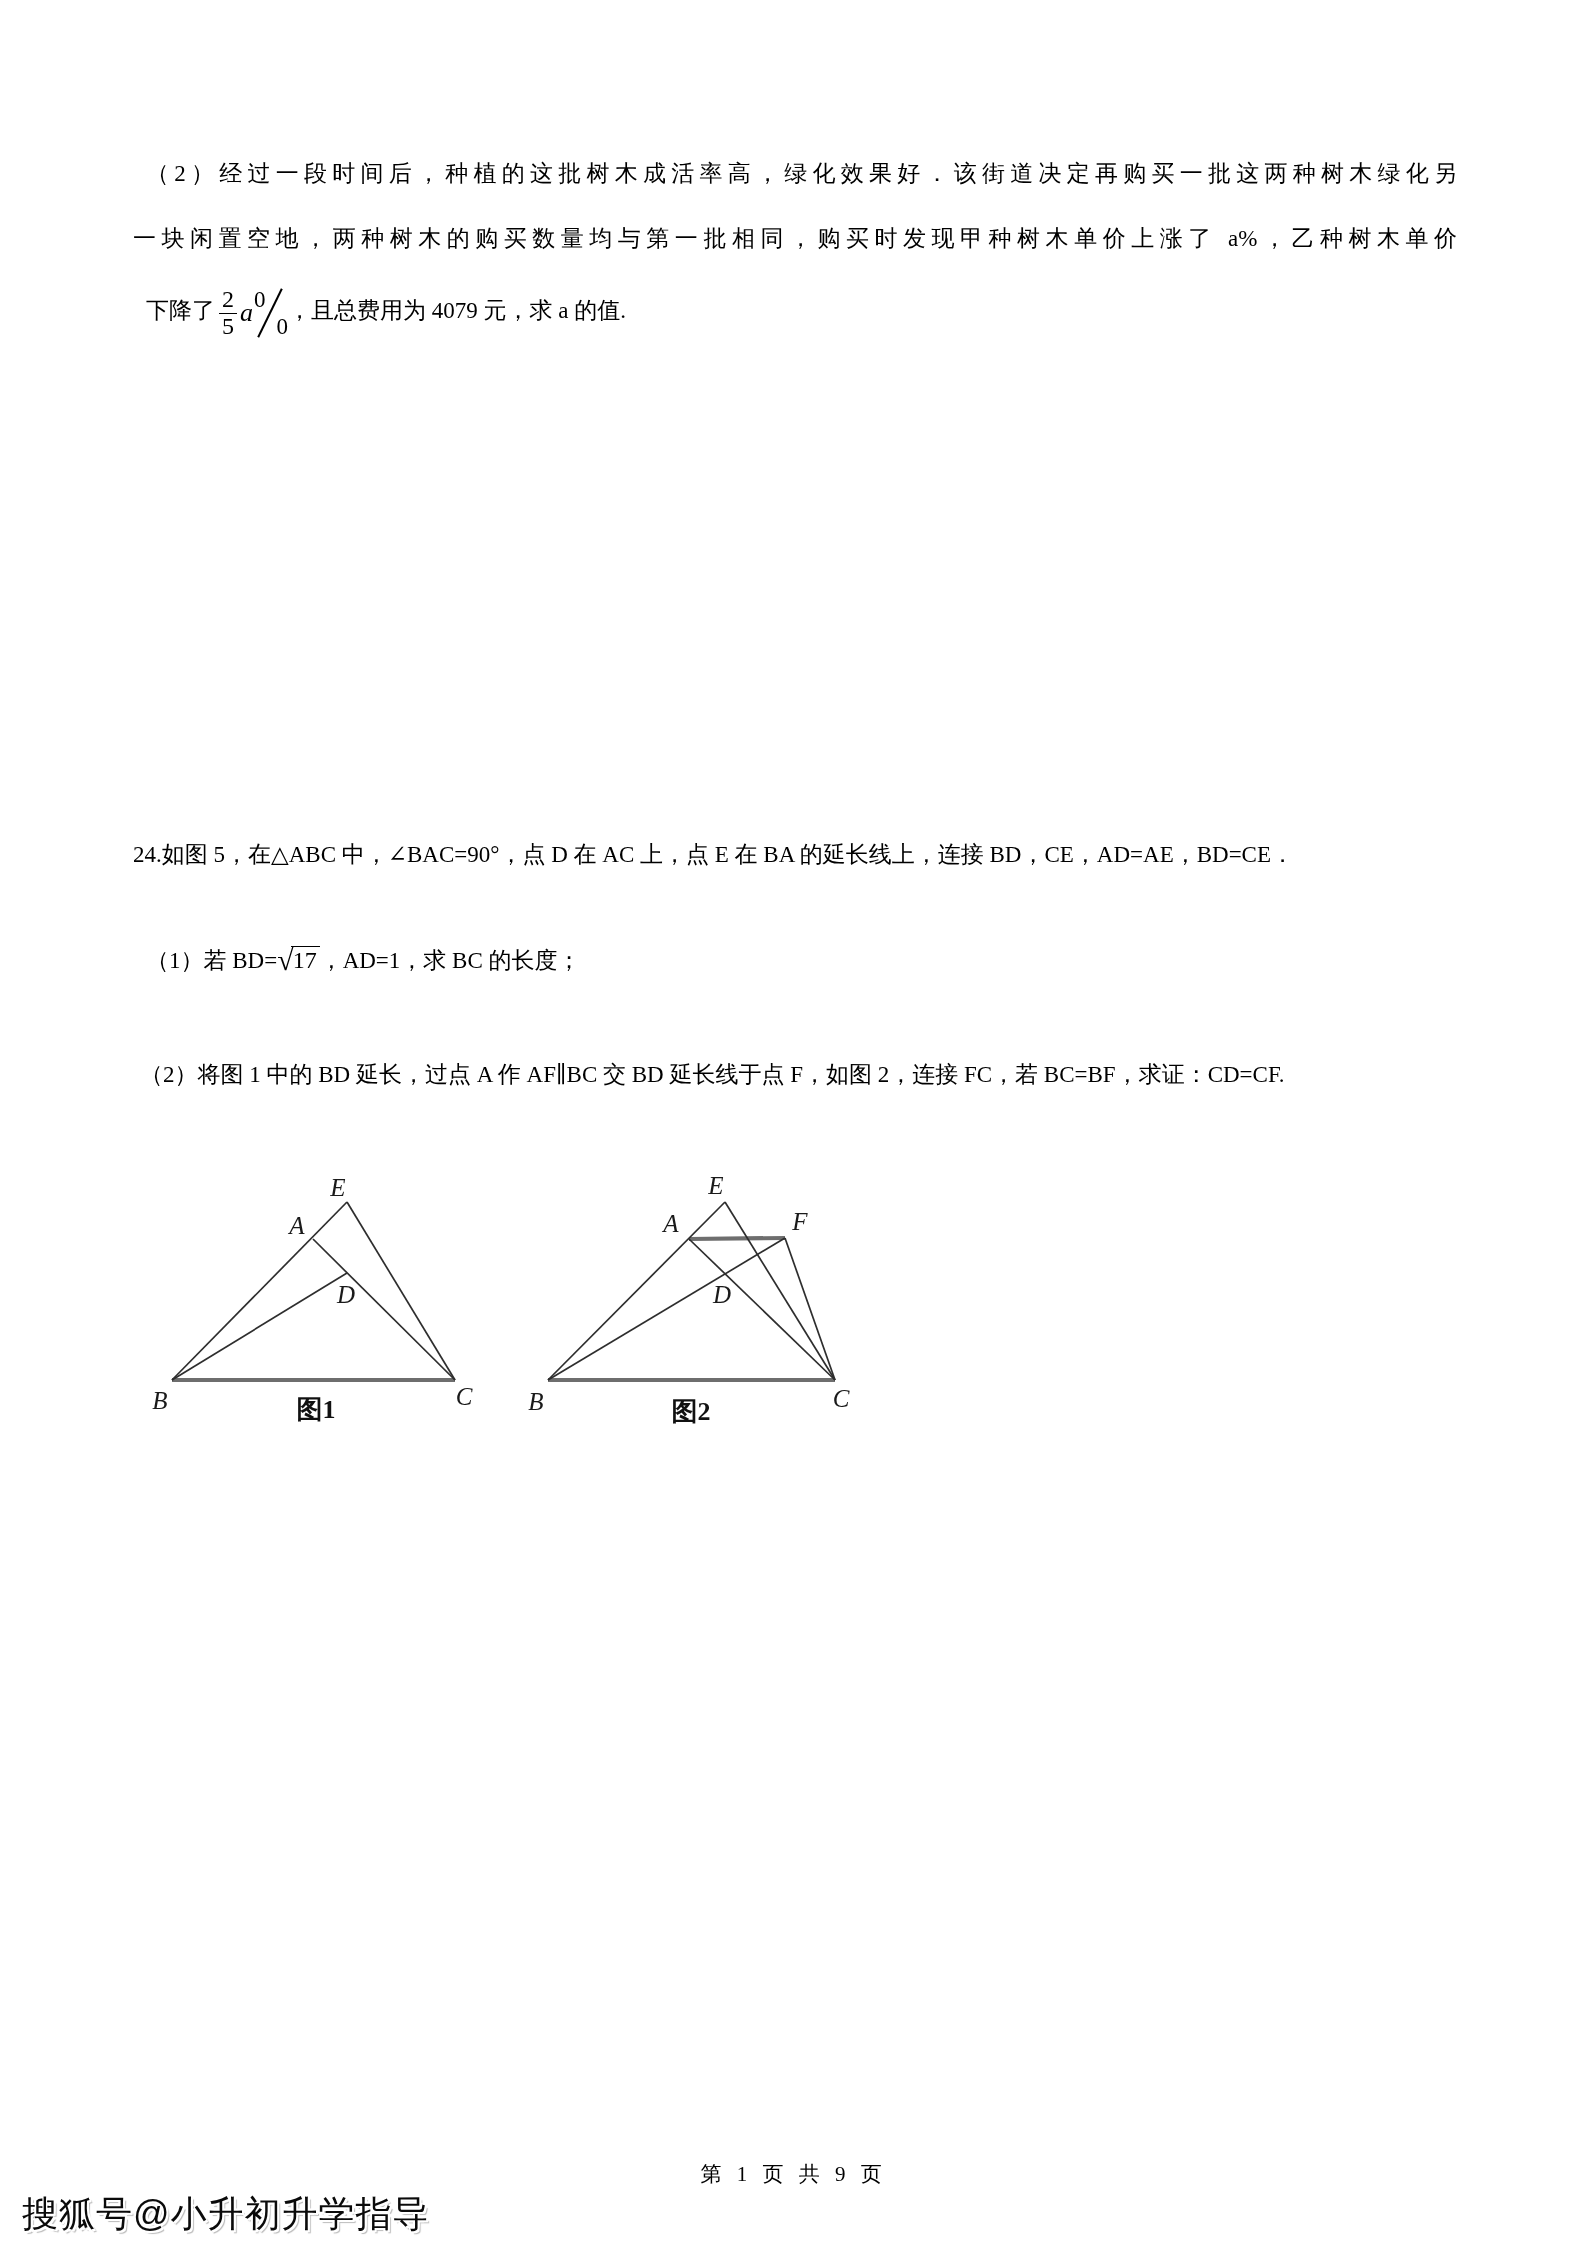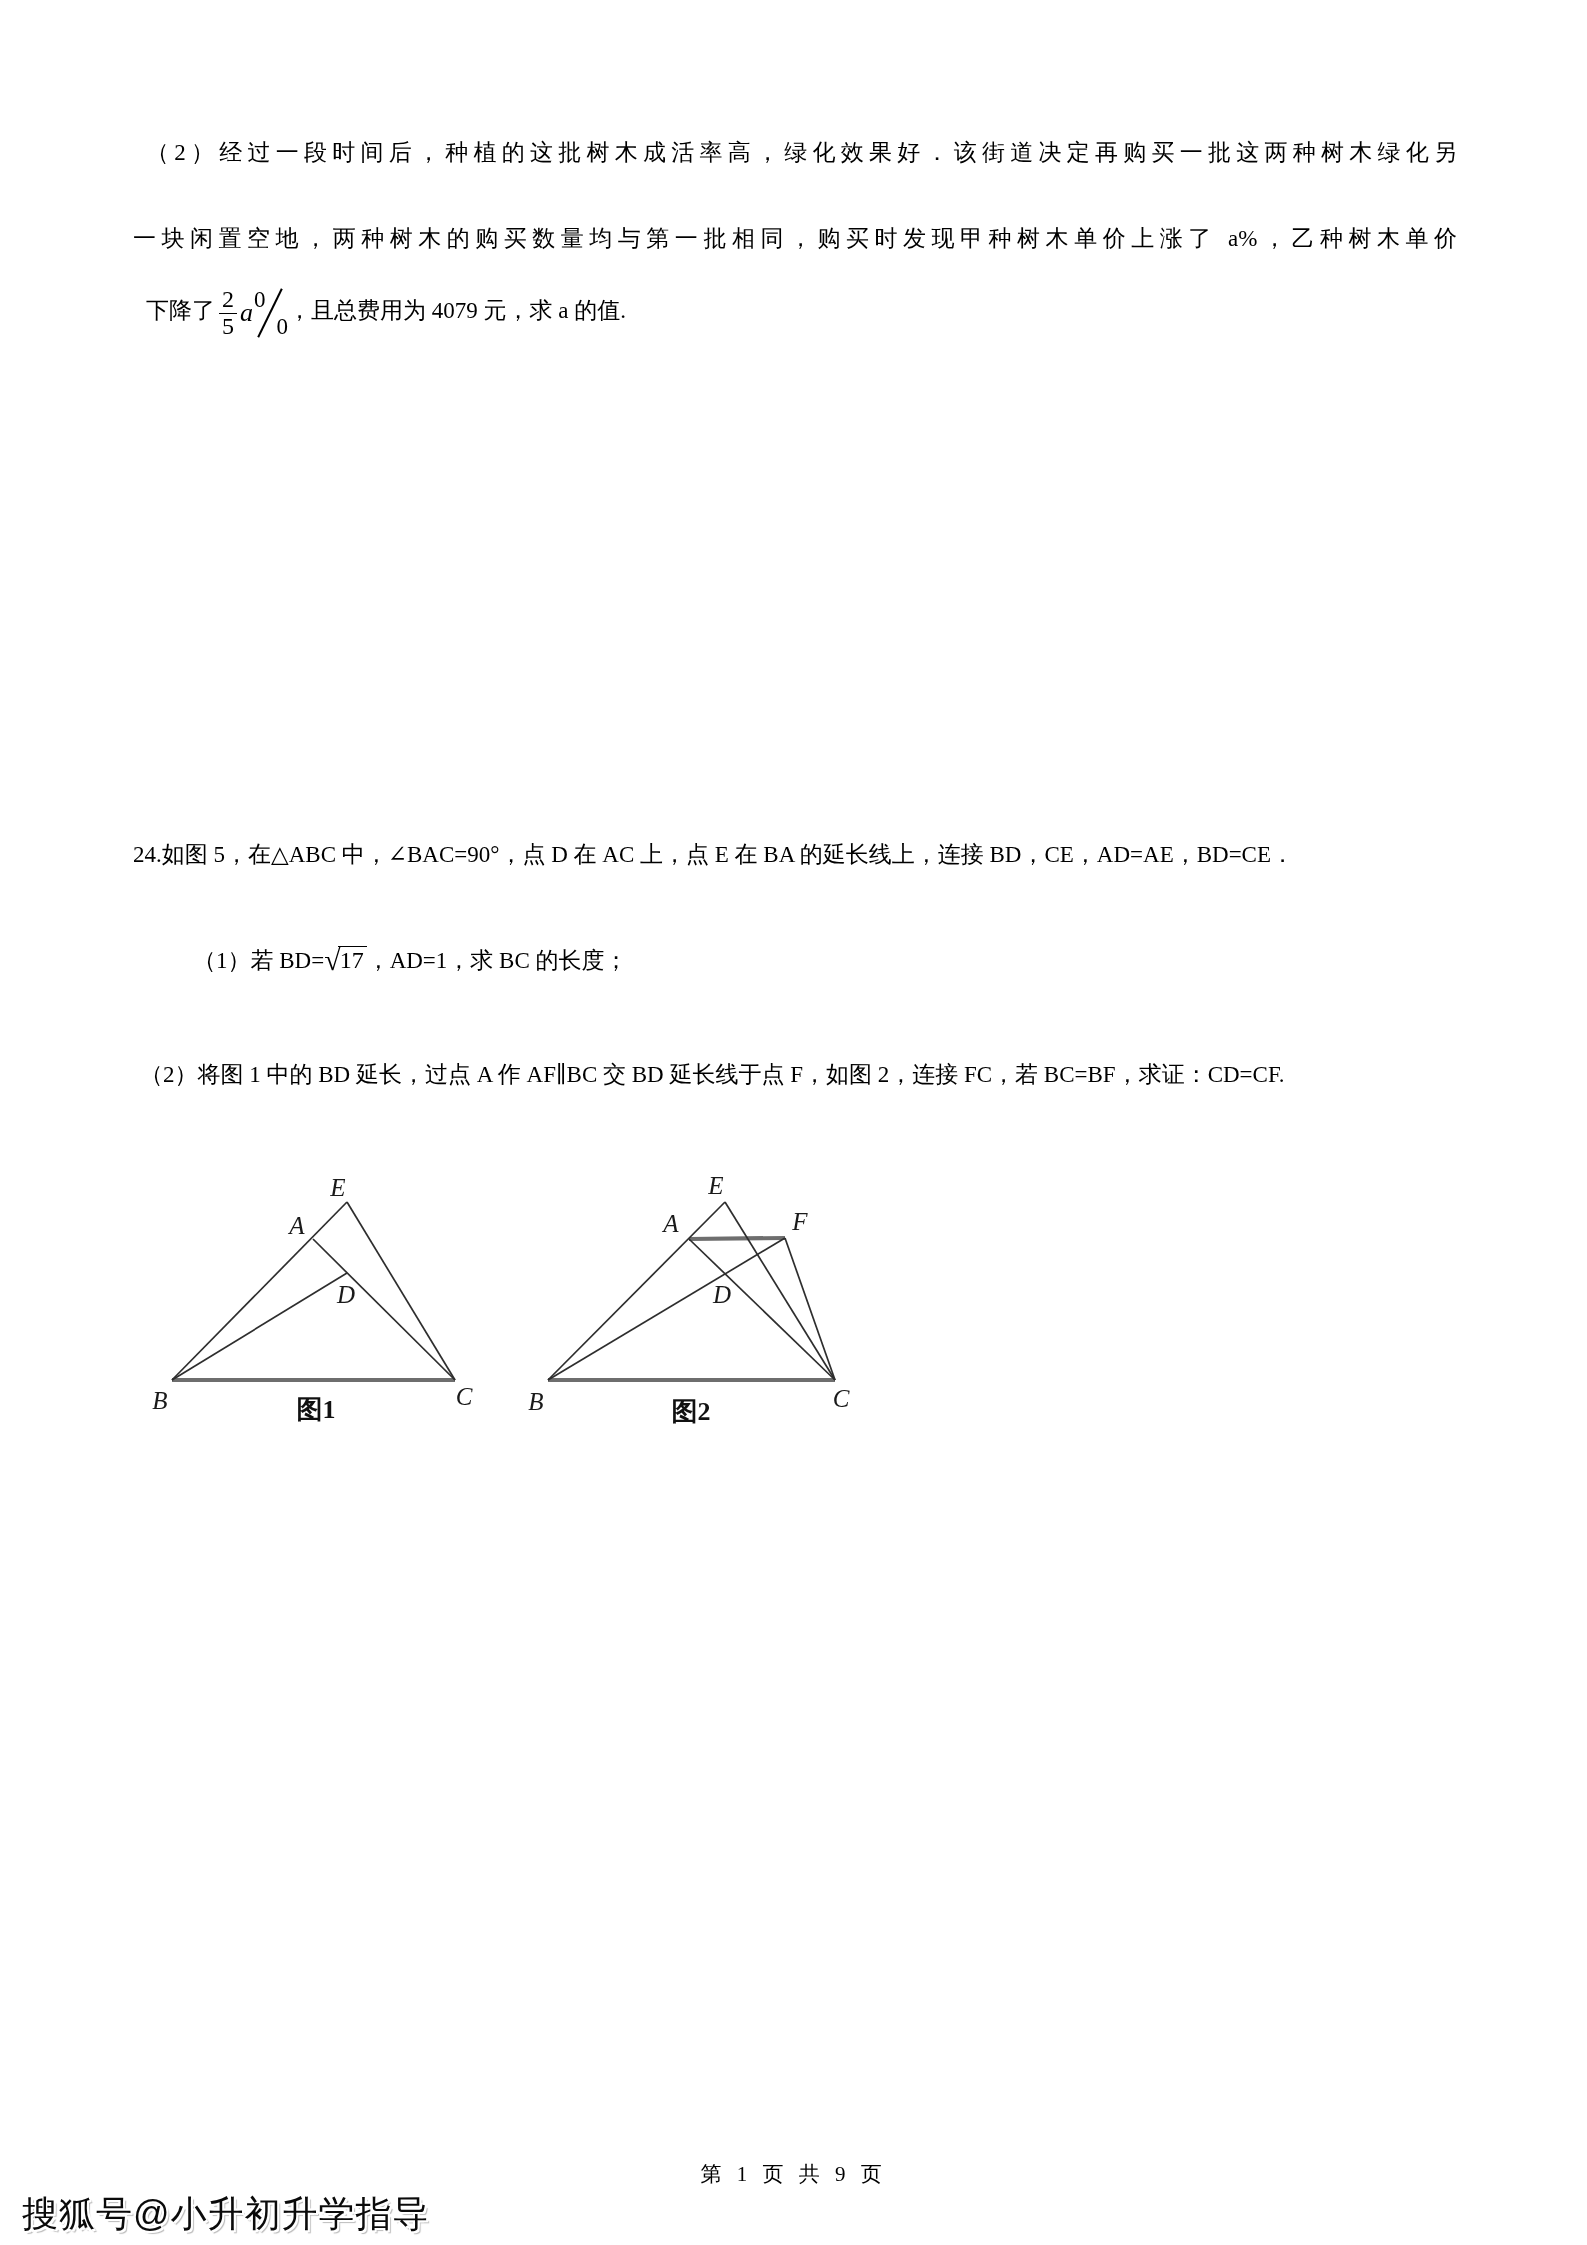--- a/index.html
+++ b/index.html
@@ -97,31 +97,31 @@
       2px -2px 0 #ffffff,
      -2px 2px 0 #ffffff,
       3px 3px 1px #bbbbbb;
   }
 </style>
 </head>
 <body>
 
 <div class="page">
 
-  <div class="jline" style="left:133px;top:136px;text-indent:13px;">（2）经过一段时间后，种植的这批树木成活率高，绿化效果好．该街道决定再购买一批这两种树木绿化另</div>
+  <div class="jline" style="left:133px;top:157px;text-indent:13px;">（2）经过一段时间后，种植的这批树木成活率高，绿化效果好．该街道决定再购买一批这两种树木绿化另</div>
 
   <div class="jline" style="left:133px;top:222px;">一块闲置空地，两种树木的购买数量均与第一批相同，购买时发现甲种树木单价上涨了 a%，乙种树木单价</div>
 
   <div class="tline" style="left:146px;top:285px;">
     <span>下降了</span><span class="frac"><span class="num">2</span><span class="den">5</span></span><span class="mvar">a</span><span class="oldpct"><span class="ptop">0</span><span class="pbar"></span><span class="pbot">0</span></span><span>，且总费用为 4079 元，求 a 的值.</span>
   </div>
 
   <div class="tline" style="left:133px;top:838px;">24.如图 5，在△ABC 中，∠BAC=90°，点 D 在 AC 上，点 E 在 BA 的延长线上，连接 BD，CE，AD=AE，BD=CE．</div>
 
-  <div class="tline" style="left:146px;top:938px;margin-left:47px;">
+  <div class="tline" style="left:146px;top:938px;">
     <span>（1）若 BD=</span><span class="sqrt"><span class="rad">√</span><span class="radicand">17</span></span><span>，AD=1，求 BC 的长度；</span>
   </div>
 
   <div class="tline" style="left:140px;top:1058px;">（2）将图 1 中的 BD 延长，过点 A 作 AF∥BC 交 BD 延长线于点 F，如图 2，连接 FC，若 BC=BF，求证：CD=CF.</div>
 
   <svg class="figsvg" width="770" height="280" viewBox="130 1160 770 280">
 
     <g>
       <line class="thick" x1="172" y1="1380" x2="455" y2="1380"></line>
       <line class="thin" x1="172" y1="1380" x2="347" y2="1202"></line>

